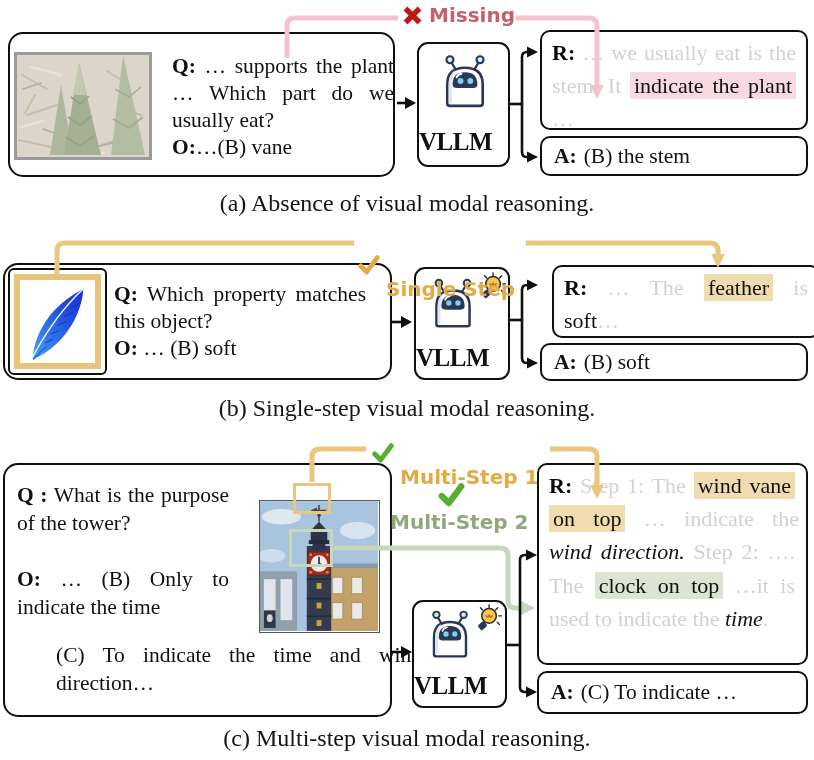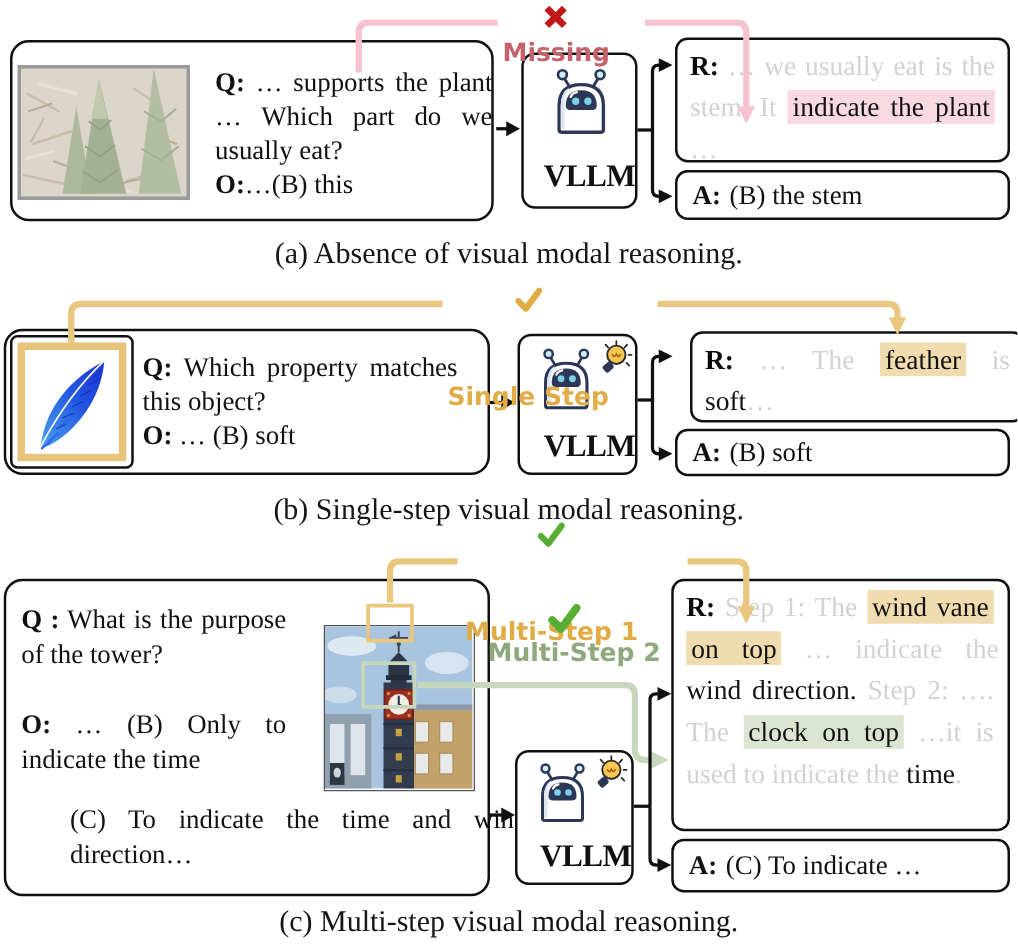--- a/index.html
+++ b/index.html
@@ -16,29 +16,29 @@
   .qbox{border-radius:15px;}
   .rbox,.abox{border-radius:10px;}
   .vllmbox{border-radius:11px;}
   .qtext{position:absolute;font-size:21.5px;line-height:27px;text-align:justify;}
   .qtext p{margin:0;}
   .blab{font-weight:bold;}
   .rtext{position:absolute;font-size:22px;line-height:33px;text-align:justify;padding:4px 12px 0 10px;}
   .seg-rl{font-weight:bold;color:#0b0b0b;}
   .seg-g{color:var(--faded-text);}
   .seg-k{color:var(--ink);}
-  .seg-i{color:var(--ink);}
+  .seg-i{color:var(--ink);font-style:italic;}
   .seg-hp{color:var(--ink);background:var(--highlight-pink);padding:1px 4px;-webkit-box-decoration-break:clone;box-decoration-break:clone;}
   .seg-ht{color:var(--ink);background:var(--highlight-tan);padding:1px 4px;-webkit-box-decoration-break:clone;box-decoration-break:clone;}
   .seg-hg{color:var(--ink);background:var(--highlight-green);padding:1px 4px;-webkit-box-decoration-break:clone;box-decoration-break:clone;}
   .atext{display:flex;align-items:center;height:100%;padding-left:12px;font-size:21.5px;gap:7px;box-sizing:border-box;}
   .caption{position:absolute;left:0;width:814px;text-align:center;font-size:24px;color:#151515;}
-  .vllm-word{position:absolute;left:0;width:100%;text-align:right;font-weight:bold;font-size:25px;letter-spacing:-0.5px;}
+  .vllm-word{position:absolute;left:0;width:100%;text-align:left;font-weight:bold;font-size:25px;letter-spacing:-0.5px;}
   .annot{position:absolute;display:flex;align-items:center;gap:6px;z-index:7;
-         font-family:"DejaVu Sans","Liberation Sans",sans-serif;font-weight:bold;font-size:20px;flex-direction:column;}
+         font-family:"DejaVu Sans","Liberation Sans",sans-serif;font-weight:bold;font-size:20px;}
   .annot .txt{white-space:nowrap;}
   .rose{color:var(--label-rose);} .gold{color:var(--label-gold);margin-top:48px;} .sage{color:var(--label-sage);}
   .overlay{position:absolute;left:0;top:0;z-index:5;pointer-events:none;}
   .imgframe{position:absolute;box-sizing:border-box;}
   .photo-border{border:3px solid #9b9b9b;}
   .feather-frame{border:2.6px solid #101010;border-radius:6px;background:#fff;padding:4px;}
   .feather-inner{width:100%;height:100%;box-sizing:border-box;border:6px solid var(--frame-gold);background:#fff;}
   .hotbox{position:absolute;box-sizing:border-box;z-index:4;background:transparent;}
   .robot{position:absolute;}
 </style>
@@ -74,21 +74,21 @@
         <polygon points="62,8 47,100 84,100" fill="#7d8f66"></polygon>
         <path d="M54,42 L63,49 L72,41 M51,62 L63,70 L75,61 M49,82 L63,91 L77,81" stroke="#687952" stroke-width="1.6" fill="none"></path>
         <polygon points="106,0 94,100 128,100" fill="#93a17b"></polygon>
         <path d="M98,34 L112,42 L124,32 M96,64 L112,73 L126,62" stroke="#7c8b63" stroke-width="1.6" fill="none"></path>
         <polygon points="62,8 56,40 69,40" fill="#a7b28b"></polygon>
         <rect width="132" height="102" fill="#ffffff" opacity="0.30"></rect>
       </svg>
     </div>
     <div class="qtext" style="left:162px;top:19px;width:222px;">
       <p><span class="blab">Q:</span> <span>… supports the plant … Which part do we usually eat?</span></p>
-      <p><span class="blab">O:</span><span>…(B) this</span></p>
+      <p><span class="blab">O:</span><span>…(B) vane</span></p>
     </div>
   </div>
 
   <div class="box vllmbox" style="left:417px;top:42px;width:93px;height:125px;">
     <svg class="robot" style="left:15px;top:8px;" width="62" height="58" viewBox="0 0 70 64">
       <path d="M25,20 L19,10" stroke="var(--robot-navy)" stroke-width="2.6"></path>
       <circle cx="18" cy="8" r="4" fill="#cdeef7" stroke="var(--robot-navy)" stroke-width="2.4"></circle>
       <path d="M45,20 L51,10" stroke="var(--robot-navy)" stroke-width="2.6"></path>
       <circle cx="52" cy="8" r="4" fill="#cdeef7" stroke="var(--robot-navy)" stroke-width="2.4"></circle>
       <path d="M15,58 L15,36 Q15,17 35,17 Q55,17 55,36 L55,58 Q55,60 52,60 L18,60 Q15,60 15,58 Z" fill="#ffffff" stroke="var(--robot-navy)" stroke-width="3"></path>

